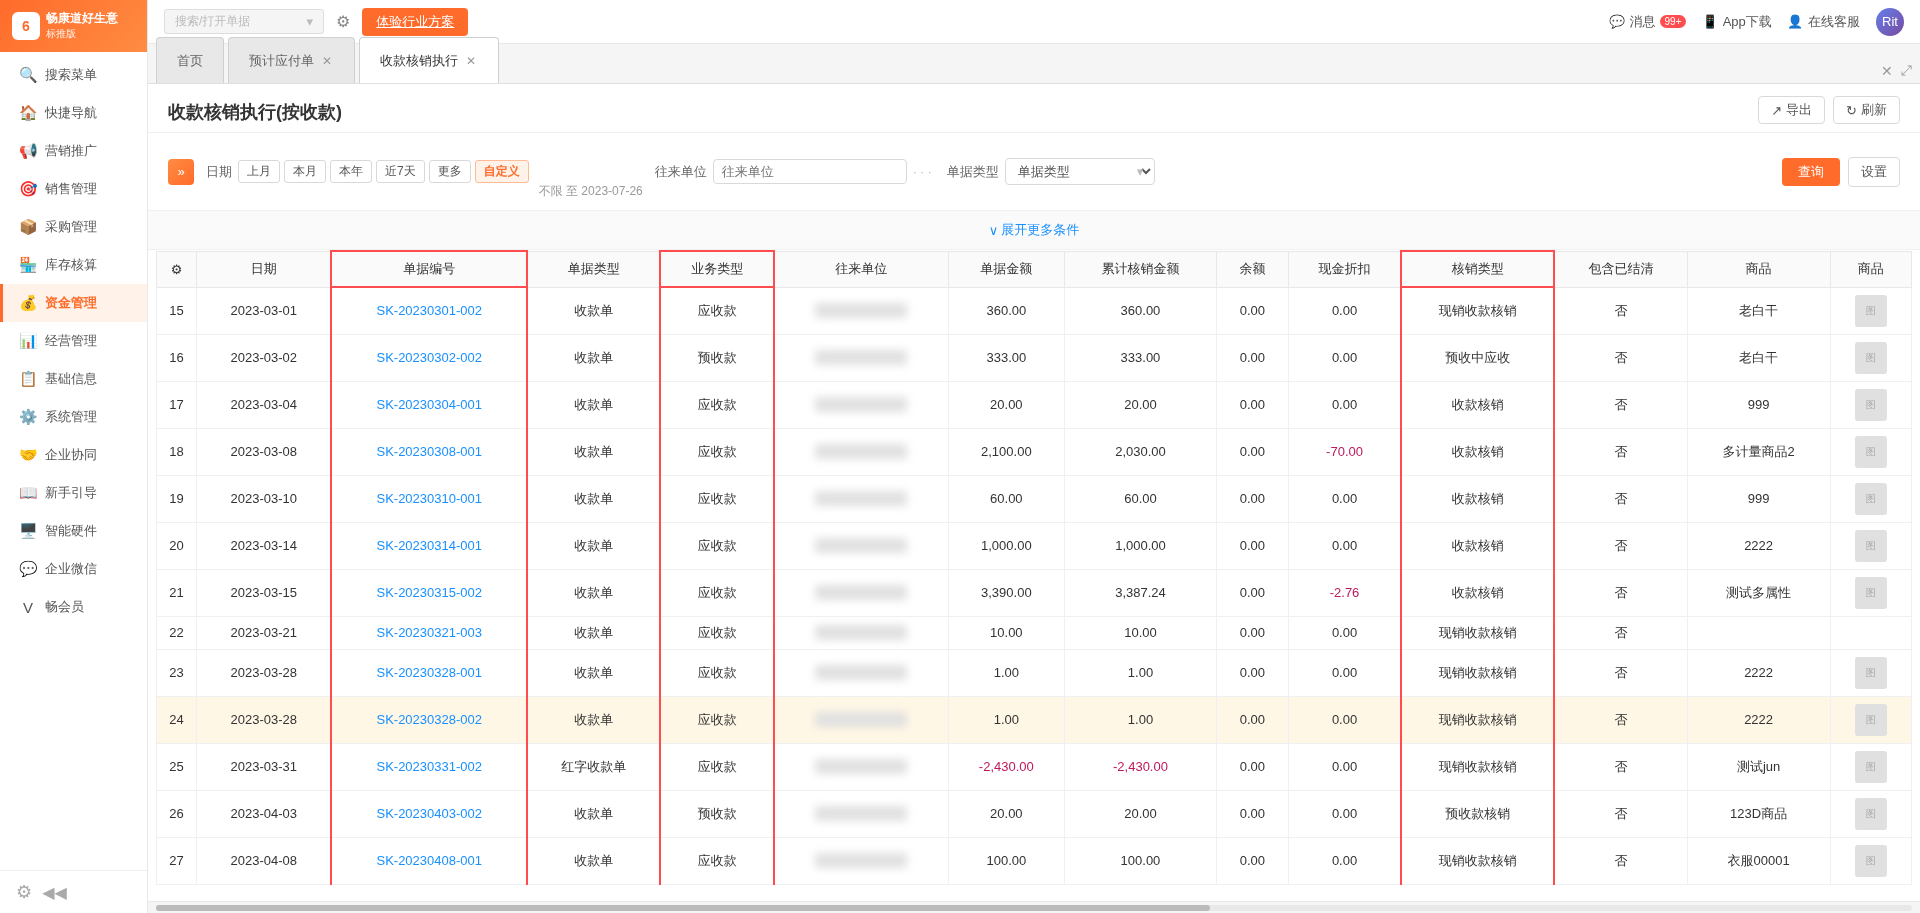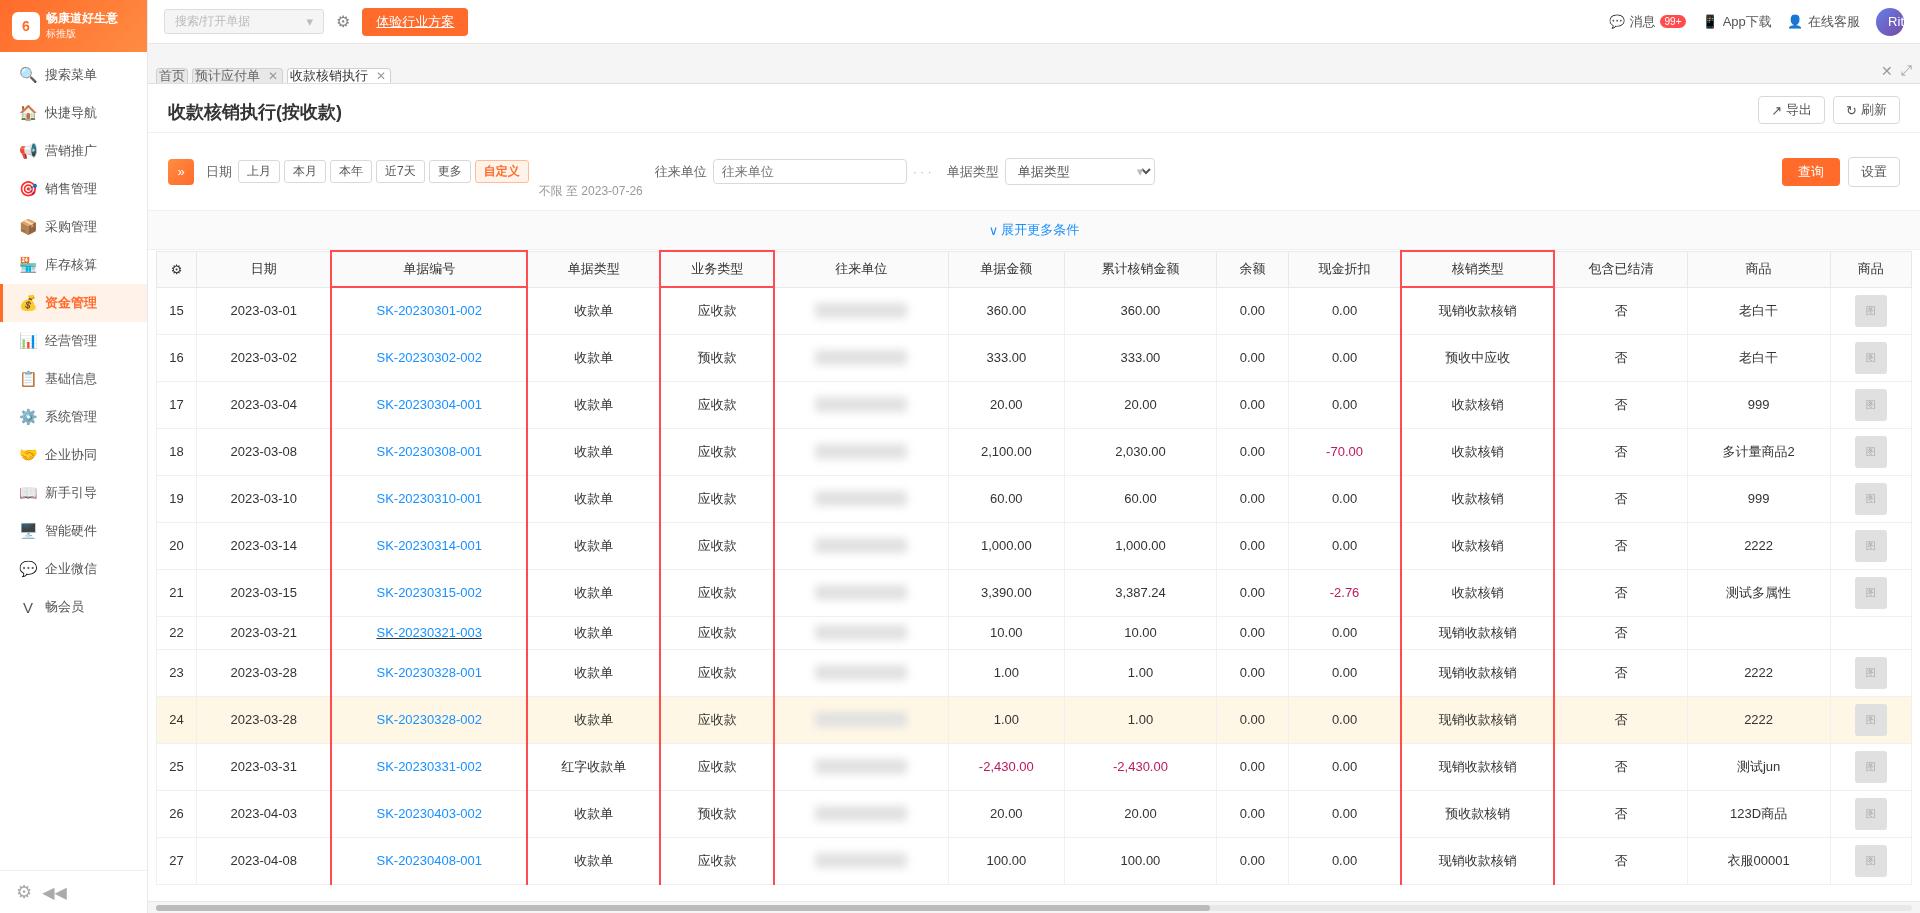--- a/index.html
+++ b/index.html
@@ -74,33 +74,33 @@
     }
     .topbar-gear { font-size: 16px; color: #888; cursor: pointer; }
     .btn-orange {
       background: #ff6b2b; color: #fff;
       border: none; border-radius: 4px;
       padding: 5px 14px; font-size: 13px; cursor: pointer; text-decoration: underline;
     }
     .topbar-right { display: flex; align-items: center; gap: 16px; color: #555; }
     .topbar-right-item { display: flex; align-items: center; gap: 4px; cursor: pointer; font-size: 12px; }
     .badge { background: #ff4d4f; color: #fff; border-radius: 10px; padding: 1px 5px; font-size: 10px; }
-    .user-avatar { width: 28px; height: 28px; border-radius: 50%; background: linear-gradient(135deg, #667eea, #764ba2); display: flex; align-items: center; justify-content: flex-end; color: #fff; font-size: 11px; }
+    .user-avatar { width: 28px; height: 28px; border-radius: 50%; background: linear-gradient(135deg, #667eea, #764ba2); display: flex; align-items: center; justify-content: center; color: #fff; font-size: 11px; }
 
     
     .tabs {
       height: 40px;
       background: #f5f5f5;
       display: flex; align-items: flex-end;
       border-bottom: 1px solid #e0e0e0;
       padding: 0 8px;
     }
     .tab {
-      height: 15px; line-height: 32px;
-      padding: 0 2px;
+      height: 46px; line-height: 32px;
+      padding: 0 20px;
       background: #e8e8e8;
       border: 1px solid #d0d0d0;
       border-bottom: none;
       border-radius: 4px 4px 0 0;
       cursor: pointer;
       display: flex; align-items: center; gap: 6px;
       font-size: 13px; color: #666;
       margin-right: 4px;
     }
     .tab.active { background: #fff; color: #333; font-weight: 500; }
@@ -539,21 +539,21 @@
               <td style="border-left: 2px solid rgb(255, 77, 79); border-right: 2px solid rgb(255, 77, 79);">收款核销</td>
               <td>否</td>
               <td>测试多属性</td>
               <td>
                 <div style="width: 32px; height: 32px; background: rgb(224, 224, 224); border-radius: 3px; margin: auto; display: flex; align-items: center; justify-content: center; color: rgb(170, 170, 170); font-size: 10px;">图</div>
               </td>
             </tr>
             <tr>
               <td>22</td>
               <td>2023-03-21</td>
-              <td style="border-left: 2px solid rgb(255, 77, 79); border-right: 2px solid rgb(255, 77, 79); text-decoration: underline;"><a class="link-text">SK-20230321-003</a></td>
+              <td style="border-left: 2px solid rgb(255, 77, 79); border-right: 2px solid rgb(255, 77, 79);"><a class="link-text">SK-20230321-003</a></td>
               <td>收款单</td>
               <td style="border-left: 2px solid rgb(255, 77, 79); border-right: 2px solid rgb(255, 77, 79);">应收款</td>
               <td><span class="masked">██████████</span></td>
               <td>10.00</td>
               <td>10.00</td>
               <td>0.00</td>
               <td>0.00</td>
               <td style="border-left: 2px solid rgb(255, 77, 79); border-right: 2px solid rgb(255, 77, 79);">现销收款核销</td>
               <td>否</td>
               <td></td>

